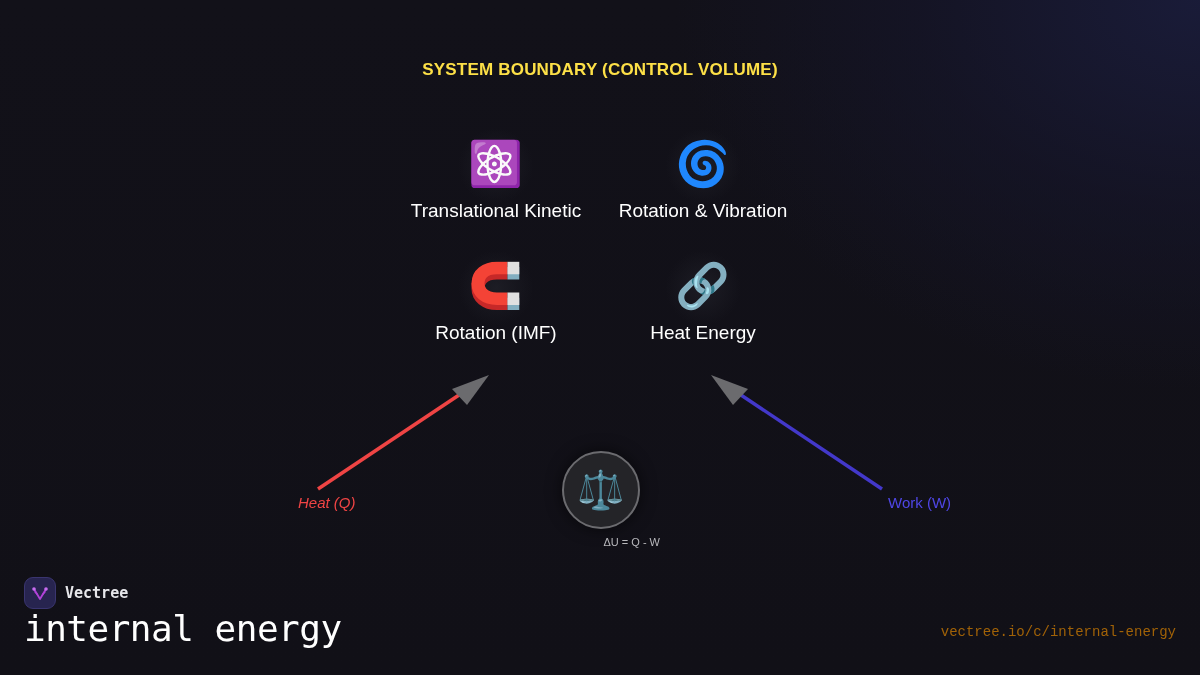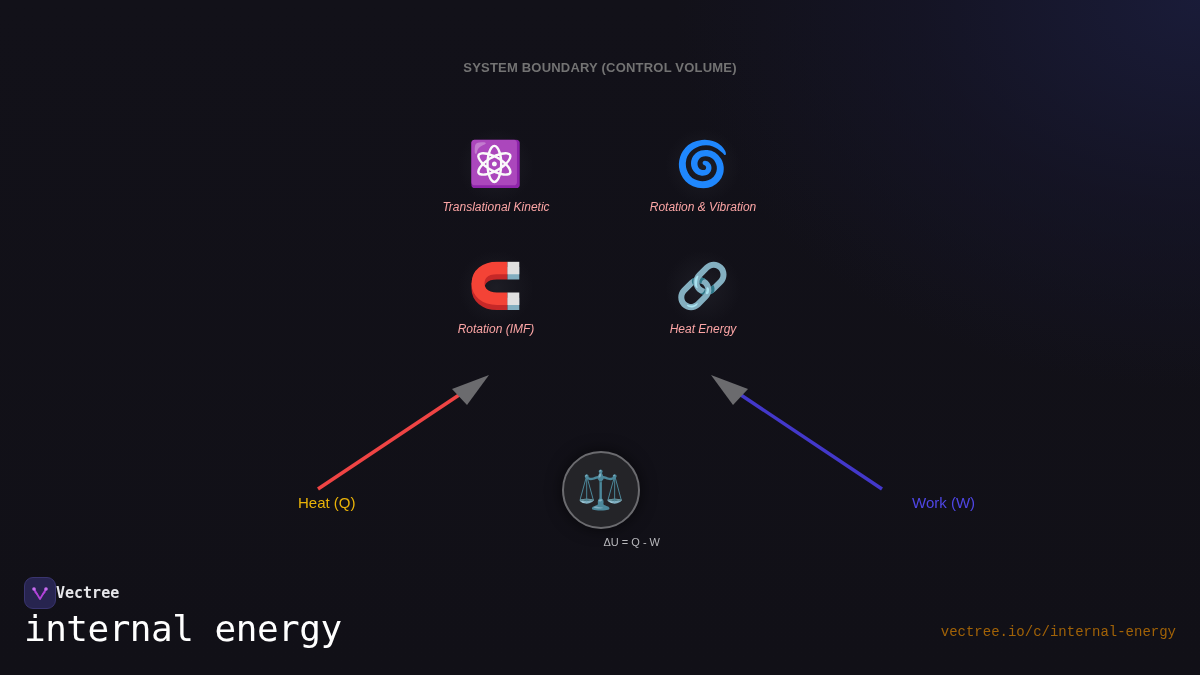--- a/index.html
+++ b/index.html
@@ -20,23 +20,23 @@
       background:
         radial-gradient(ellipse 700px 520px at 1200px 0px, rgba(26,28,58,0.95) 0%, rgba(22,22,44,0.6) 40%, rgba(17,16,23,0) 75%),
         linear-gradient(180deg, #121119 0%, #111017 100%);
       z-index: 0;
     }
     .layer { position: absolute; z-index: 1; }
 
     .boundary-title {
       left: 0; width: 1200px; top: 60px;
       text-align: center;
-      font-size: 13px;
+      font-size: 17px;
       font-weight: bold;
-      color: #737373;
+      color: #fde047;
       letter-spacing: 0.2px;
     }
 
     .component {
       width: 200px;
       text-align: center;
     }
     .component .glow {
       position: absolute;
       left: 50%; top: -8px;
@@ -49,29 +49,28 @@
     .component .icon {
       display: block;
       width: 200px;
       height: 56px;
       font-size: 44px;
       line-height: 56px;
     }
     .component .label {
       display: block;
       margin-top: 8px;
-      font-size: 12px;
-      color: #fca5a5;
-      font-style: italic;
+      font-size: 19px;
+      color: #ffffff;
     }
 
     .flow-label {
       font-size: 15px;
     }
-    .heat-label { color: #eab308; }
+    .heat-label { color: #ef4444; font-style: italic; }
     .work-label { color: #4f46e5; }
 
     .balance {
       left: 562px; top: 451px;
       width: 74px; height: 74px;
       border-radius: 50%;
       border: 2px solid #6b6b6f;
       background: #242428;
       box-shadow: 0 0 16px rgba(0,0,0,0.6);
       text-align: center;
@@ -91,20 +90,21 @@
     }
     .brand-logo {
       width: 32px; height: 32px;
       border-radius: 9px;
       background: #27244f;
       border: 1px solid #3a3570;
       display: flex; align-items: center; justify-content: center;
       box-sizing: border-box;
     }
     .brand-name {
+      margin-left: 9px;
       font-family: "DejaVu Sans Mono", monospace;
       font-weight: bold;
       font-size: 15px;
       color: #e6e6ea;
     }
     .page-title {
       left: 24px; top: 608px;
       font-family: "DejaVu Sans Mono", monospace;
       font-weight: normal;
       font-size: 36px;
@@ -154,21 +154,21 @@
     <line x1="318" y1="489" x2="462" y2="393" stroke="#ef4444" stroke-width="3.5" stroke-linecap="butt"></line>
     <polygon points="489,375 452,389 467,405" fill="#6b6b6e"></polygon>
   </g>
   <g>
     <line x1="882" y1="489" x2="738" y2="393" stroke="#4338ca" stroke-width="3.5" stroke-linecap="butt"></line>
     <polygon points="711,375 748,389 733,405" fill="#6b6b6e"></polygon>
   </g>
 </svg>
 
 <div class="layer flow-label heat-label" style="left:298px; top:494px;">Heat (Q)</div>
-<div class="layer flow-label work-label" style="left:912px; top:494px;">Work (W)</div>
+<div class="layer flow-label work-label" style="left:888px; top:494px;">Work (W)</div>
 
 <div class="layer balance">
   <span>⚖️</span>
 </div>
 <div class="layer equation">ΔU = Q - W</div>
 
 <div class="layer brand">
   <div class="brand-logo">
     <svg width="20" height="20" viewBox="0 0 20 20">
       <path d="M4 6 L10 16 L16 6" fill="none" stroke="#b042d8" stroke-width="1.8" stroke-linecap="round" stroke-linejoin="round"></path>

